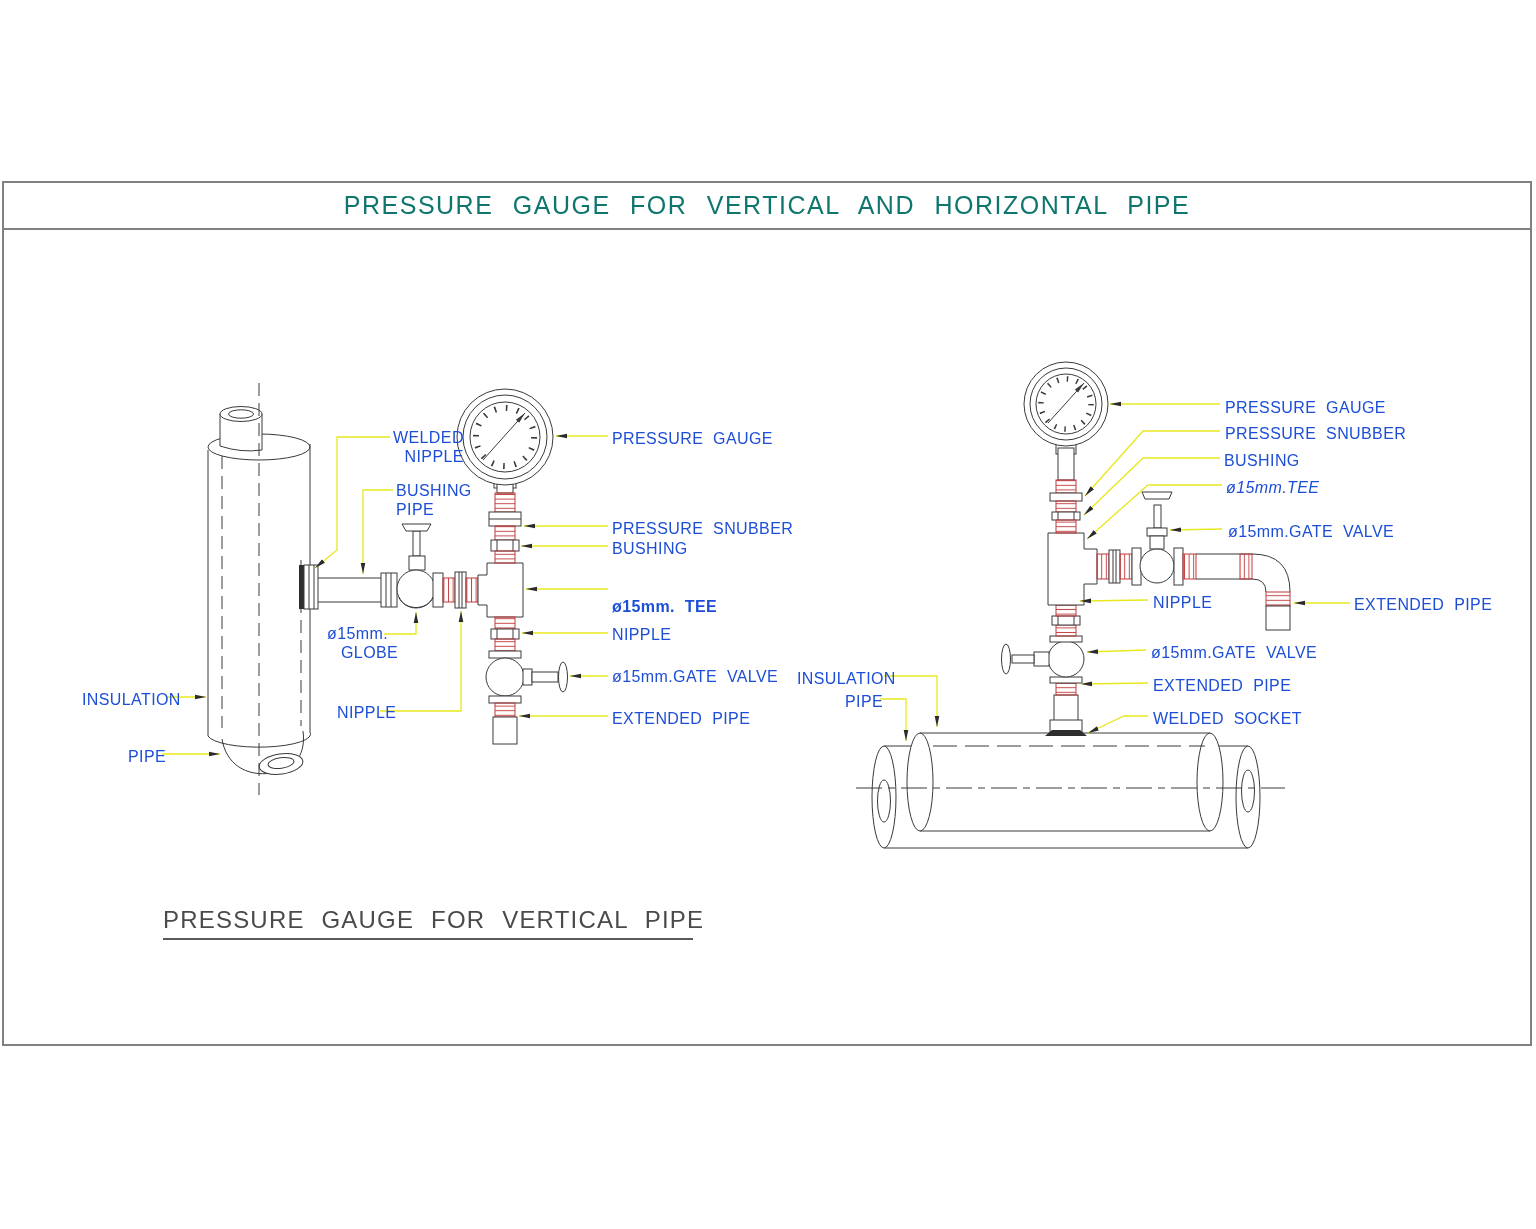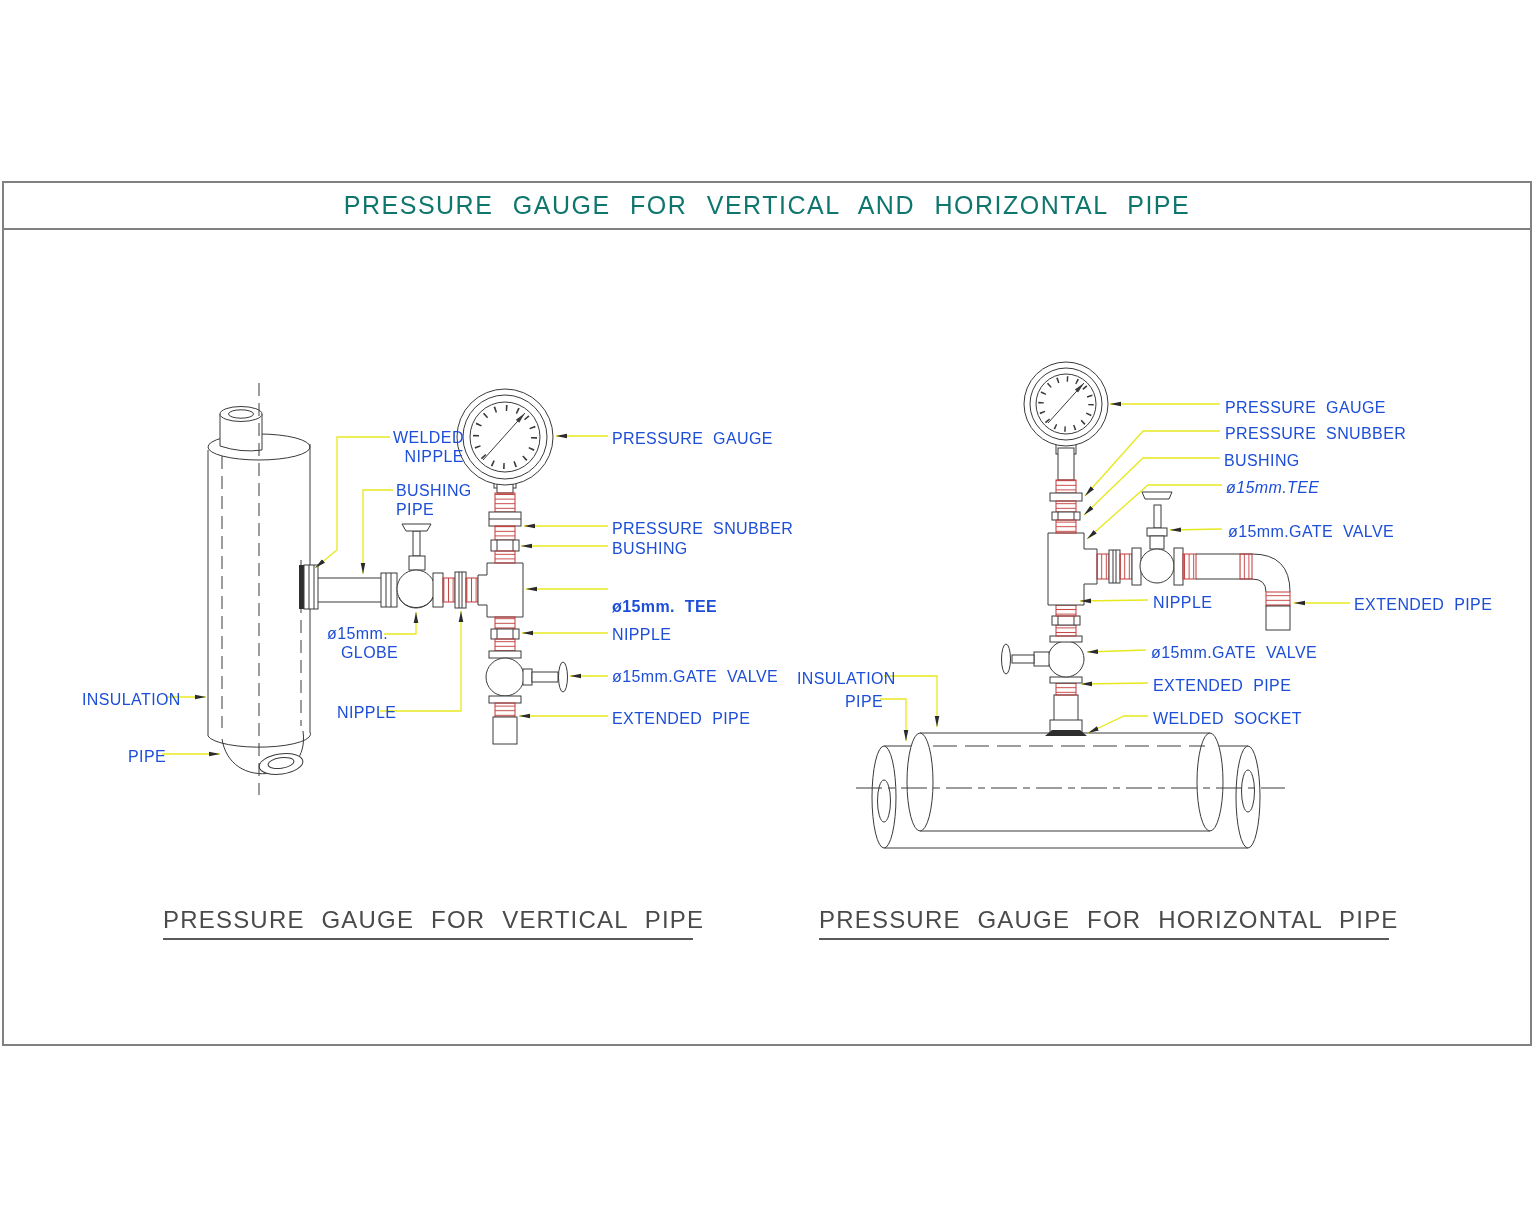--- a/index.html
+++ b/index.html
@@ -267,15 +267,14 @@
   <div class="lbl" style="left:1228px;top:522px;">ø15mm.GATE VALVE</div>
   <div class="lbl" style="left:1153px;top:593px;">NIPPLE</div>
   <div class="lbl" style="left:1354px;top:595px;">EXTENDED PIPE</div>
   <div class="lbl" style="left:1151px;top:643px;">ø15mm.GATE VALVE</div>
   <div class="lbl" style="left:1153px;top:676px;">EXTENDED PIPE</div>
   <div class="lbl" style="left:1153px;top:709px;">WELDED SOCKET</div>
   <div class="lbl" style="left:797px;top:669px;">INSULATION</div>
   <div class="lbl" style="left:845px;top:692px;">PIPE</div>
 
   <div class="caption" style="left:163px;width:530px;">PRESSURE GAUGE FOR VERTICAL PIPE</div>
-  <div class="caption" style="left:819px;width:570px;">PRESSURE GAUGE FOR HORIZONTAL PIPE</div>
 
 </div>
 
 </body></html>

